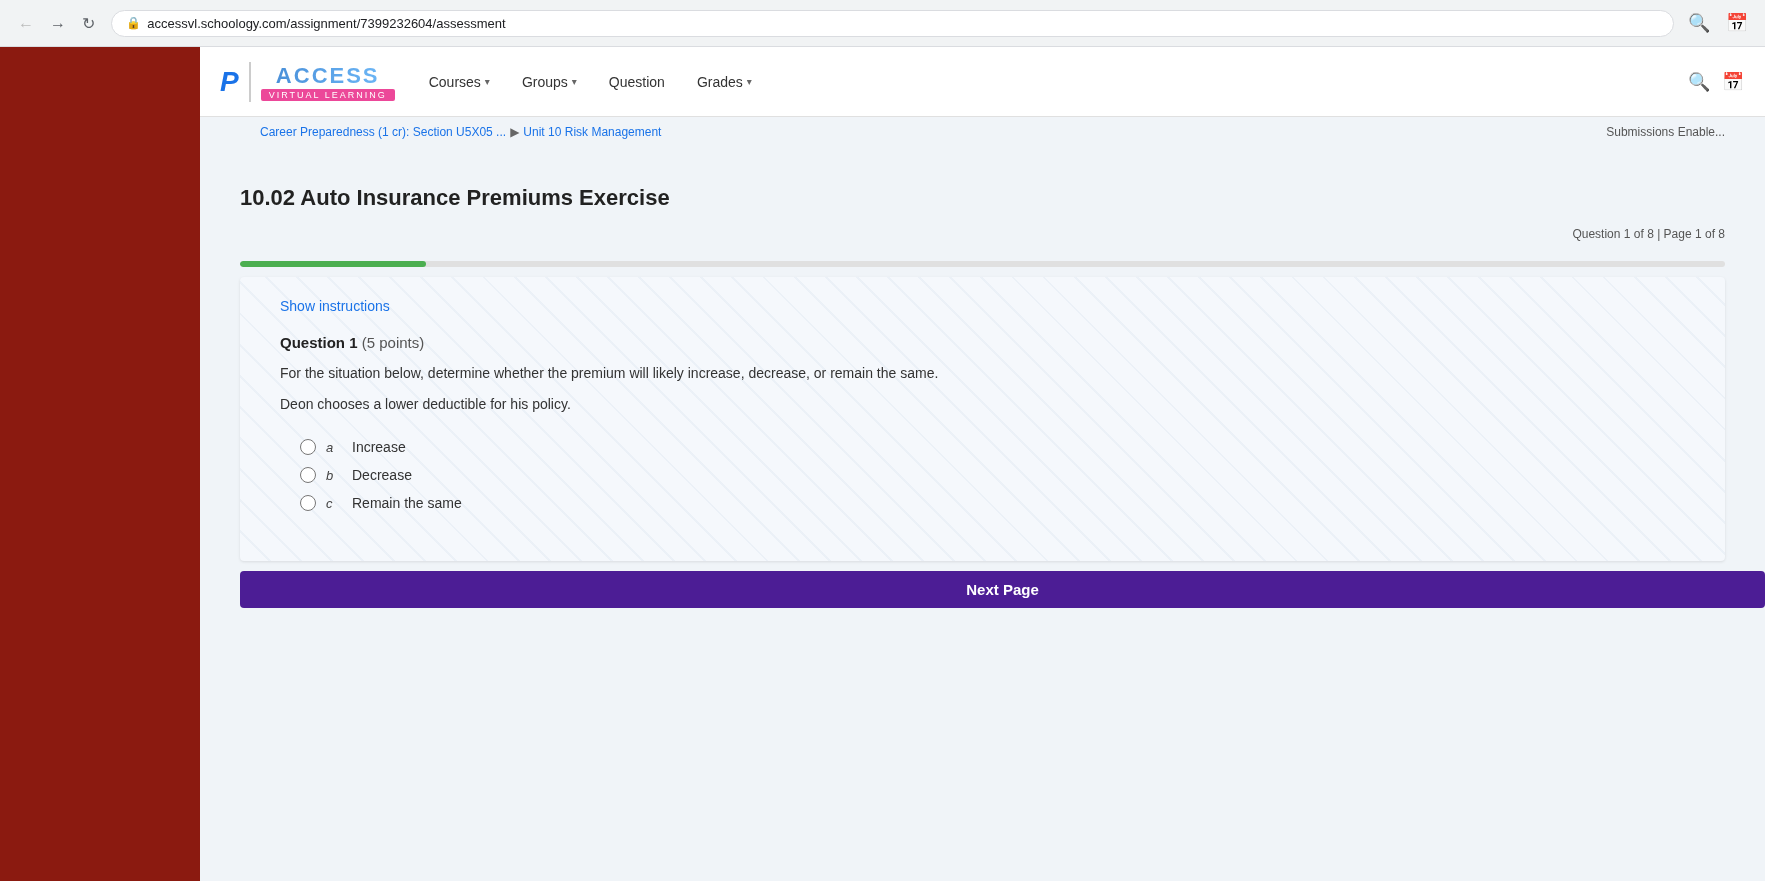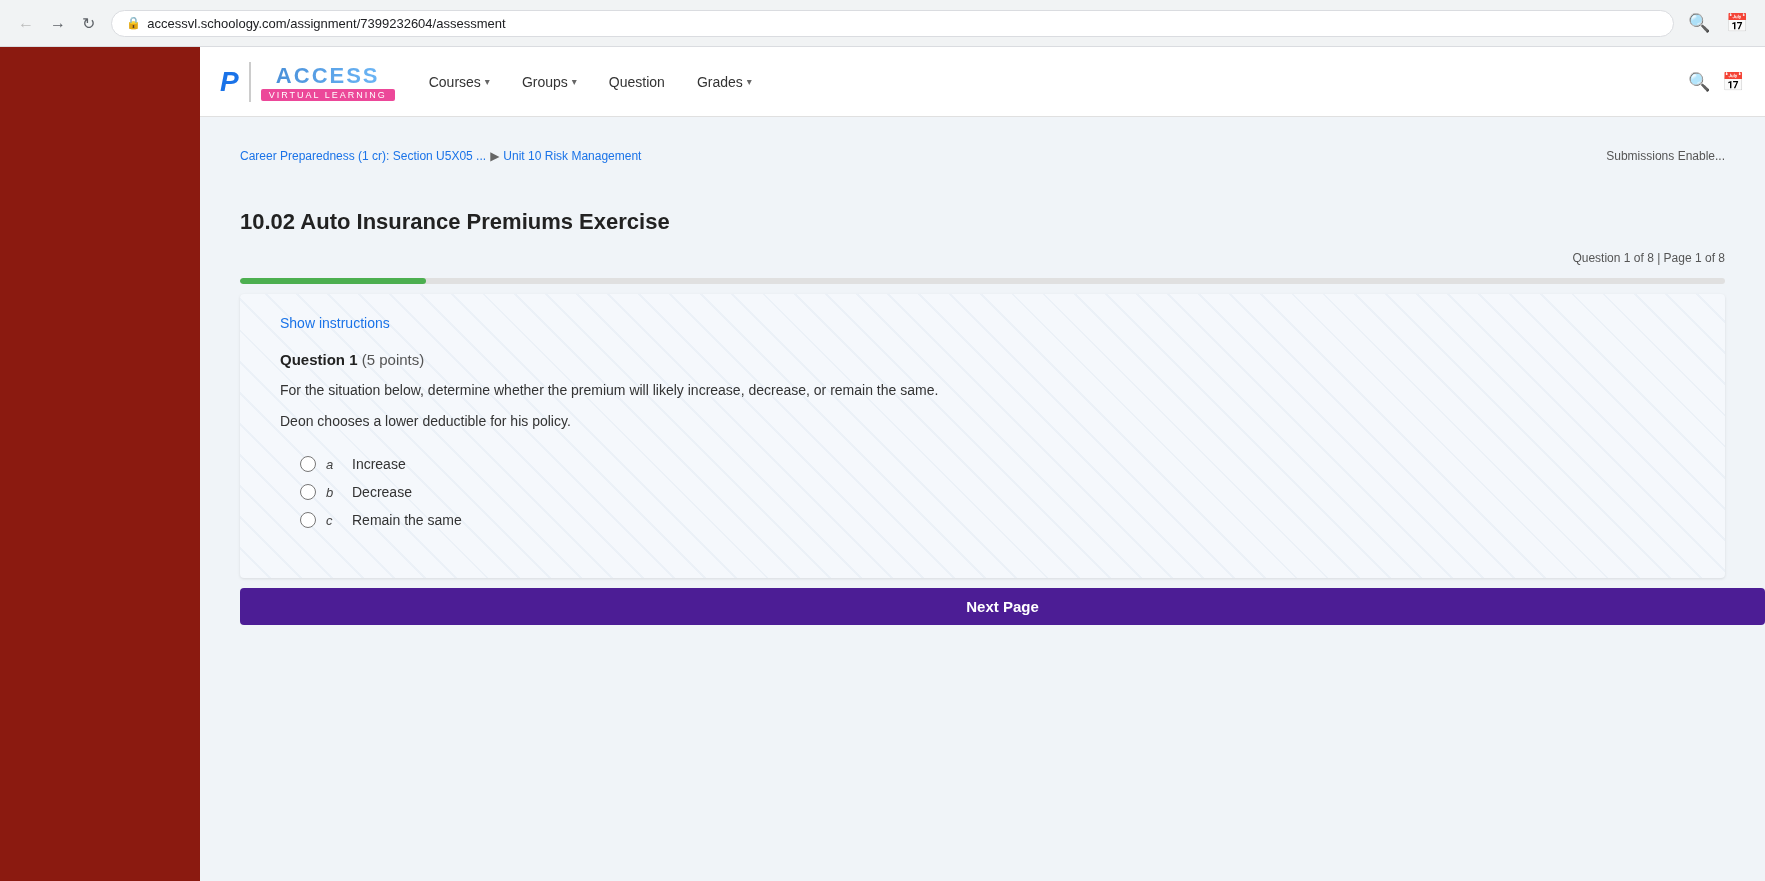--- a/index.html
+++ b/index.html
@@ -171,24 +171,25 @@
     
     .content-area {
       flex: 1;
       padding: 0;
       display: flex;
       flex-direction: column;
     }
 
     
     .breadcrumb-area {
-      padding: 32px 40px 4px 40px;
+      padding: 8px 40px 4px 40px;
       display: flex;
       align-items: flex-start;
       justify-content: space-between;
+      margin-left: 20px;
     }
     .breadcrumb {
       font-size: 12px;
       color: #1a73e8;
       display: flex;
       align-items: center;
       gap: 4px;
     }
     .submissions-enabled {
       font-size: 12px;
@@ -274,21 +275,21 @@
       min-width: 16px;
     }
     .option-text {
       font-size: 14px;
       color: #333;
     }
     .question-page-info {
       font-size: 12px;
       color: #555;
       text-align: right;
-      margin-bottom: 13px;
+      margin-bottom: 20px;
       padding-right: 40px;
     }
     .progress-bar-container {
       height: 6px;
       background: #e0e0e0;
       border-radius: 3px;
       margin: 0 40px 0 40px;
       overflow: hidden;
     }
     .progress-bar-fill {

